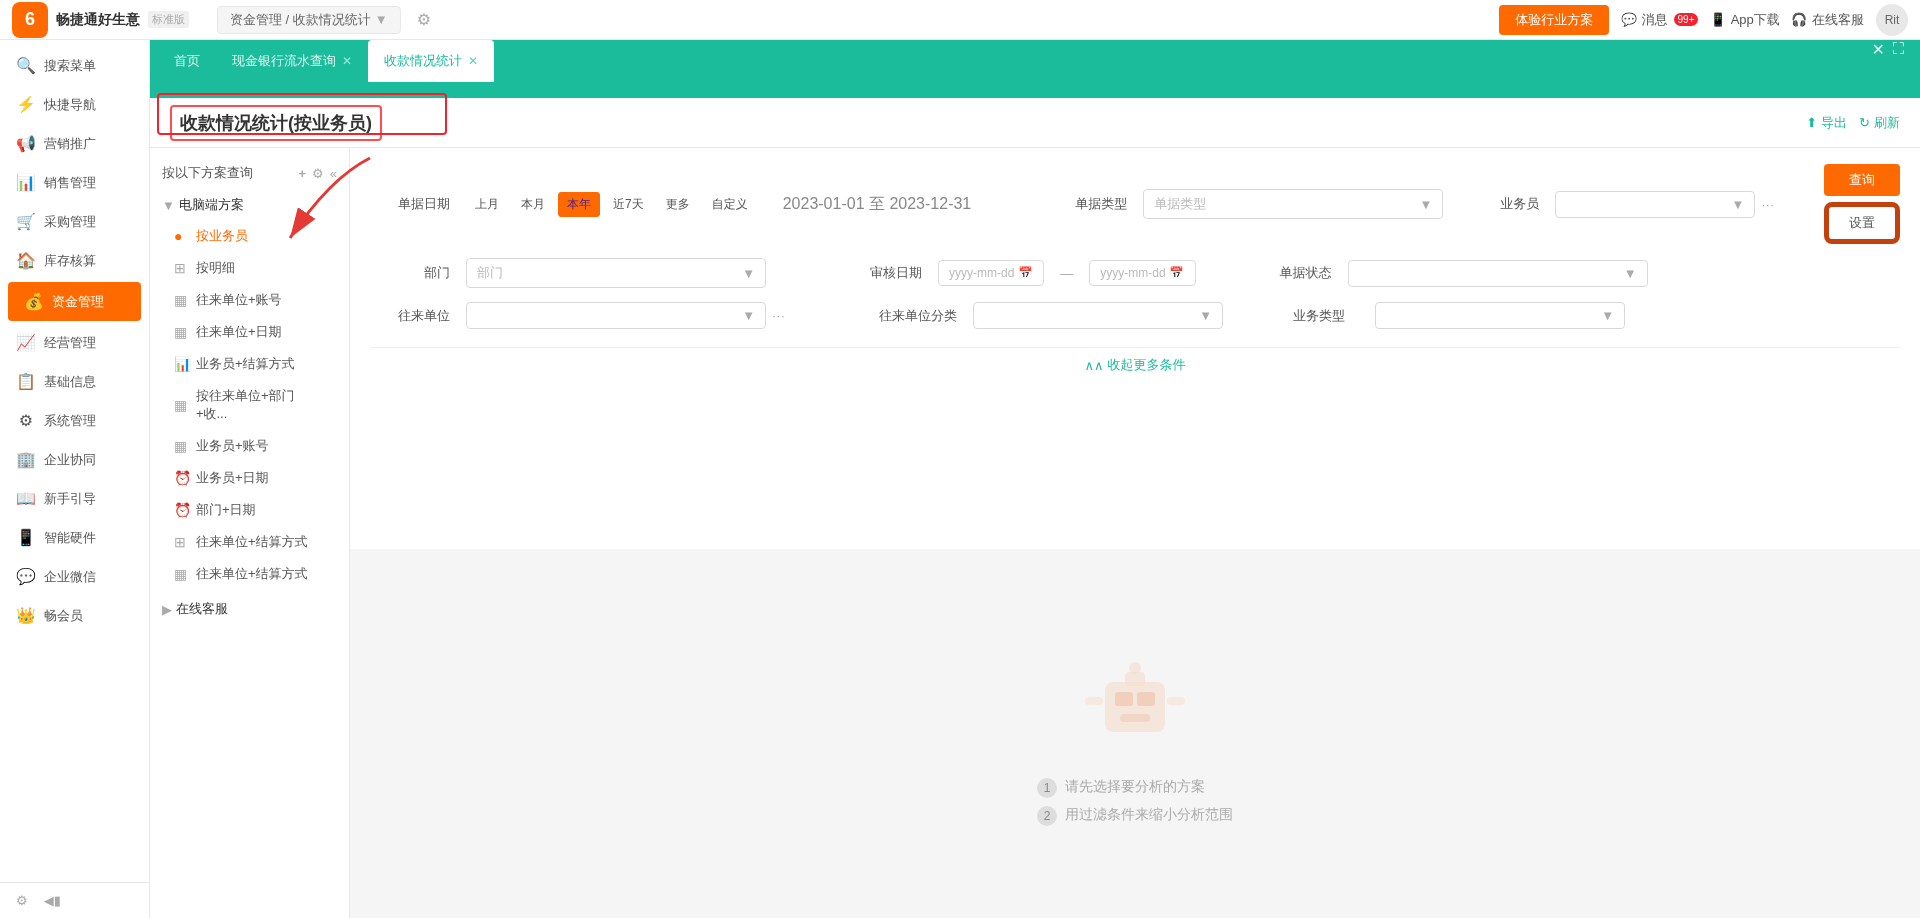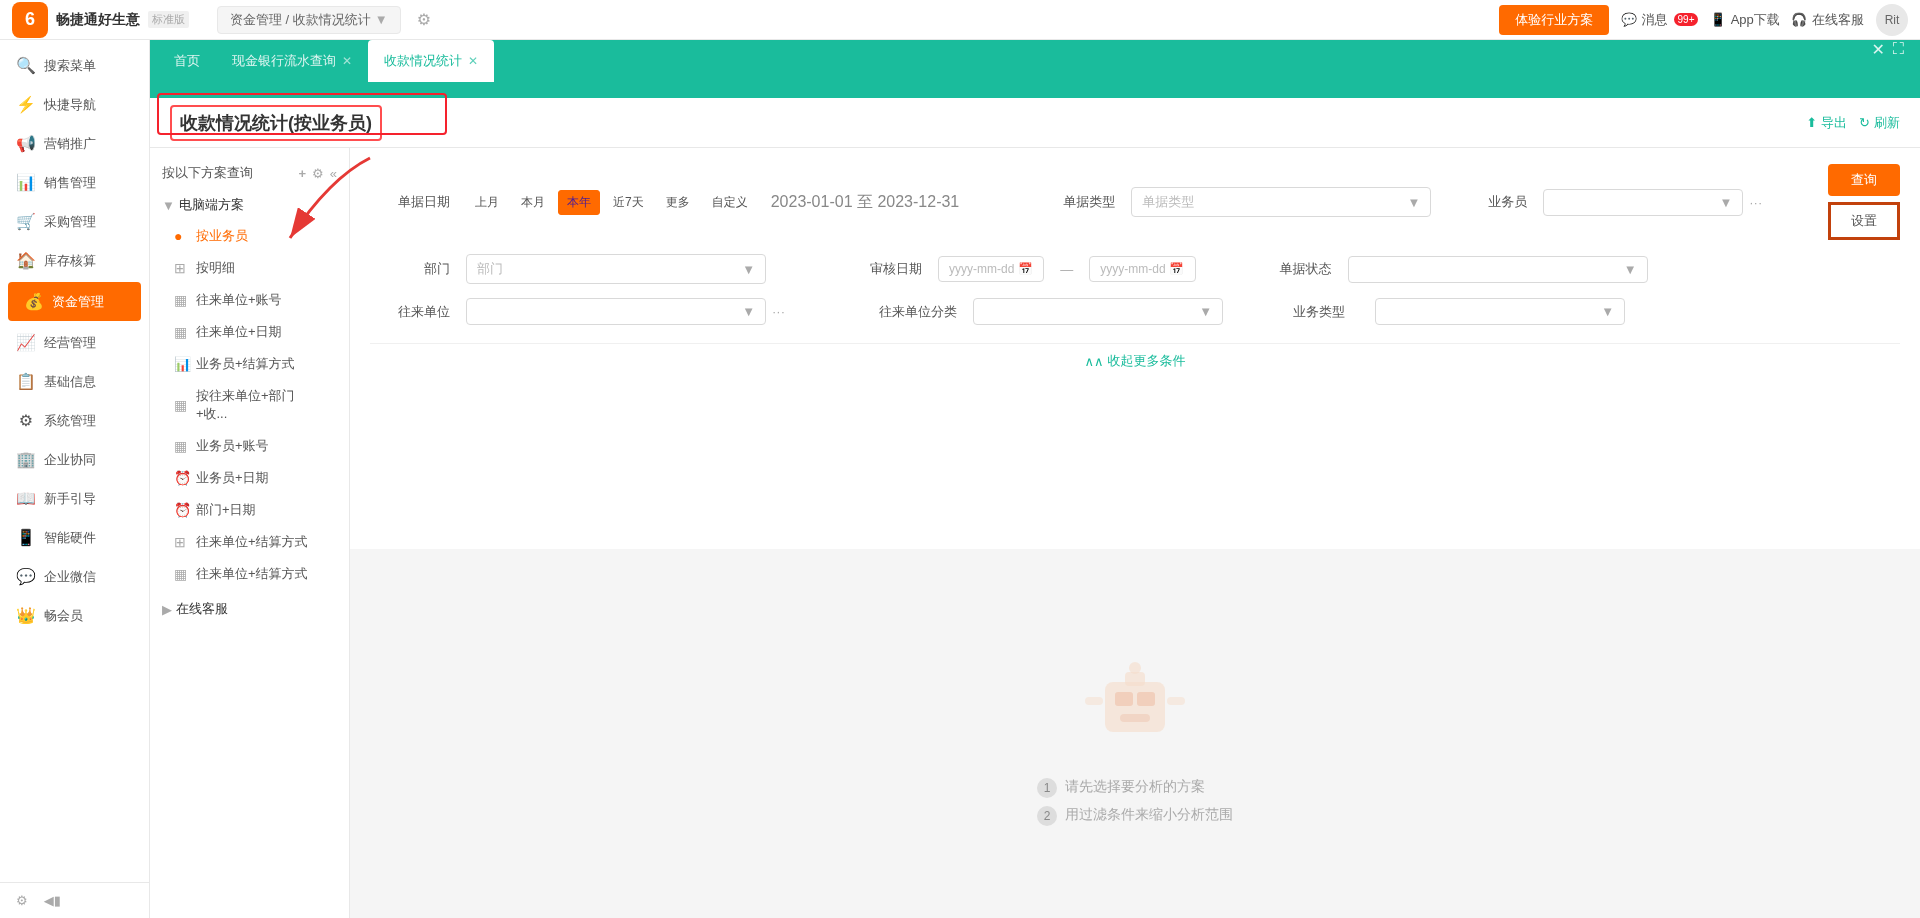--- a/index.html
+++ b/index.html
@@ -155,21 +155,21 @@
       margin-bottom: 14px;
       gap: 16px;
     }
     .filter-label {
       width: 80px;
       color: #555;
       font-size: 13px;
       flex-shrink: 0;
       text-align: right;
     }
-    .filter-control { display: flex; align-items: center; gap: 10px; }
+    .filter-control { display: flex; align-items: center; gap: 22px; }
     .date-tabs { display: flex; align-items: center; gap: 4px; }
     .date-tab {
       padding: 3px 8px;
       border-radius: 3px;
       font-size: 12px;
       color: #555;
       cursor: pointer;
       border: 1px solid transparent;
     }
     .date-tab.active { background: #ff6a00; color: #4c1d95; border-color: #ff6a00; }
@@ -210,22 +210,22 @@
       color: #fff;
       border: none;
       border-radius: 4px;
       padding: 7px 20px;
       cursor: pointer;
       font-size: 13px;
     }
     .btn-default {
       background: #fff;
       color: #555;
-      border: 3px solid #c2410c;
-      border-radius: 0;
+      border: 5px solid #c2410c;
+      border-radius: 8px;
       padding: 7px 20px;
       cursor: pointer;
       font-size: 13px;
     }
     .filter-buttons { display: flex; flex-direction: column; gap: 6px; margin-left: auto; }
 
     
     .collapse-bar {
       display: flex;
       justify-content: center;

